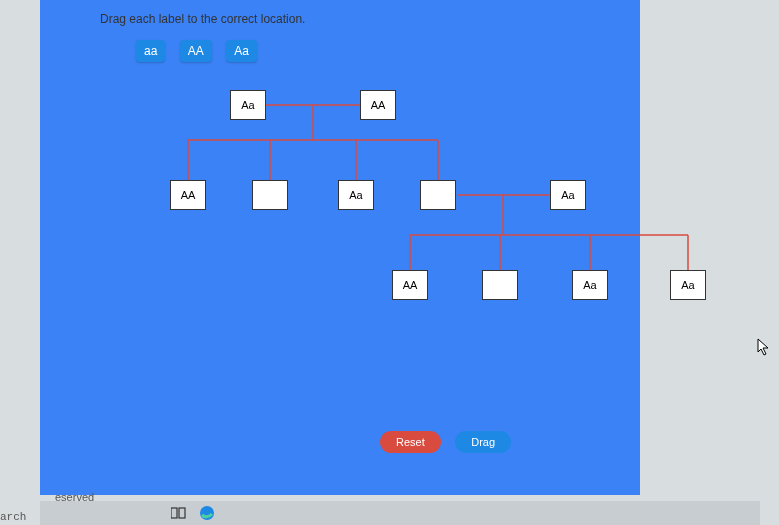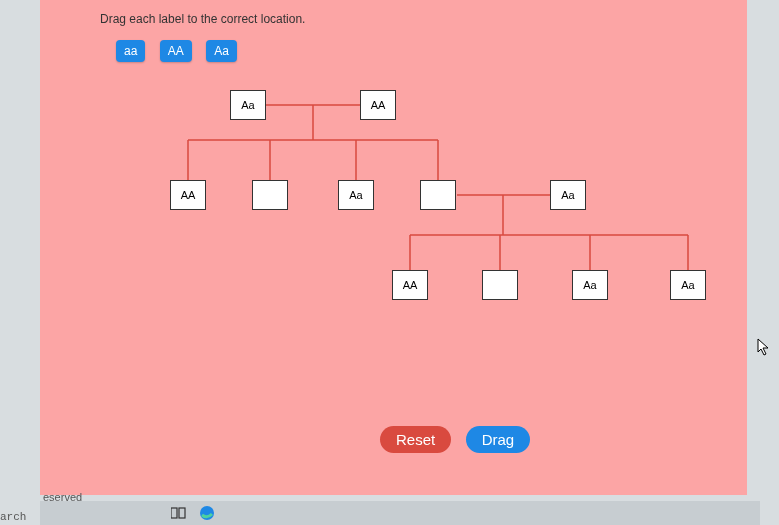--- a/index.html
+++ b/index.html
@@ -9,33 +9,33 @@
     height: 525px;
     background: #d8dde0;
     font-family: Arial, sans-serif;
     position: relative;
     overflow: hidden;
   }
   .page {
     position: absolute;
     left: 40px;
     top: 0;
-    width: 707px;
+    width: 600px;
     height: 495px;
-    background: #fca5a5;
+    background: #3b82f6;
     padding: 8px 20px;
     box-sizing: border-box;
   }
   .instruction {
     font-size: 12px;
     color: #333;
     margin: 4px 40px 8px 40px;
   }
   .drag-labels {
-    margin-left: 56px;
+    margin-left: 76px;
     margin-top: 14px;
   }
   .drag-chip {
     display: inline-block;
     background: #1e88e5;
     color: #fff;
     font-size: 12px;
     padding: 4px 8px;
     border-radius: 4px;
     margin-right: 10px;
@@ -69,30 +69,30 @@
   }
   .buttons {
     position: absolute;
     bottom: 42px;
     left: 340px;
   }
   .btn {
     display: inline-block;
     padding: 5px 16px;
     border-radius: 14px;
-    font-size: 15px;
+    font-size: 11px;
     color: #fff;
     margin-right: 10px;
     cursor: pointer;
   }
   .btn-reset { background: #d94a3f; }
   .btn-next { background: #1e88e5; }
   .footer-left {
     position: absolute;
-    left: 0;
+    left: 12px;
     bottom: 22px;
     font-size: 11px;
     color: #555;
     padding-left: 43px;
   }
   .footer-search {
     position: absolute;
     left: 0;
     bottom: 2px;
     font-size: 11px;

